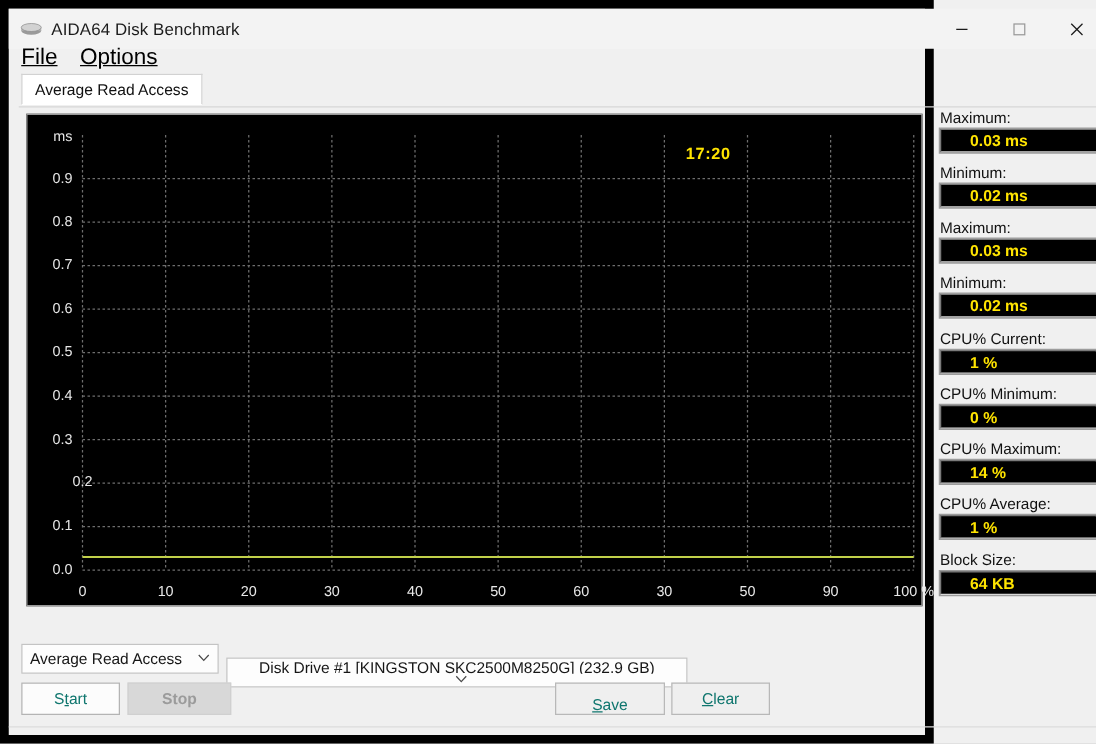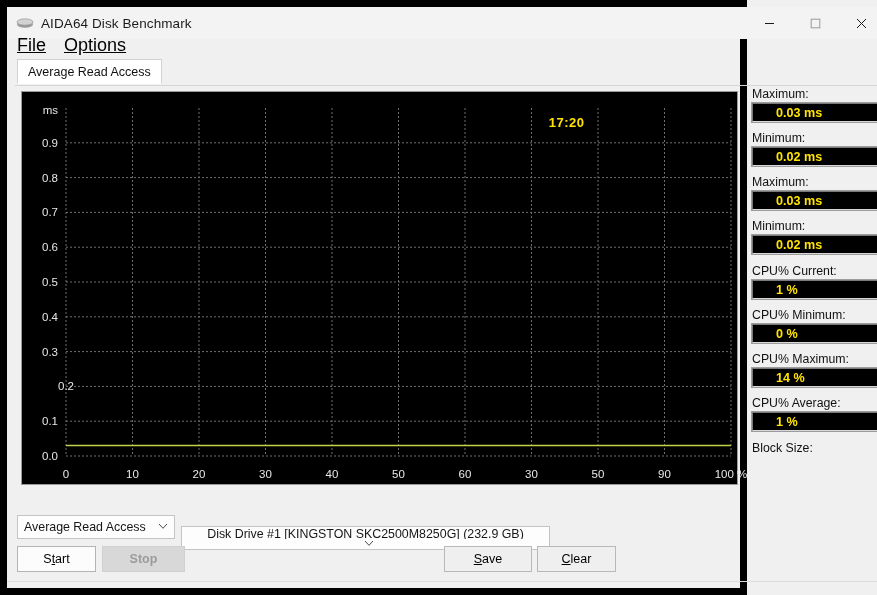--- a/index.html
+++ b/index.html
@@ -115,21 +115,21 @@
     display: flex; align-items: center; padding: 0 6px;
     font-size: 12.4px; color: #161616;
   }
   .combo .combo-text { flex: 1; overflow: hidden; white-space: nowrap; }
   .combo .chev { font-size: 9px; color: #4a4a4a; margin-left: 6px; }
 
   .btn {
     position: absolute; height: 26px;
     background: #fcfcfc; border: 1px solid #b4b4b4; box-sizing: border-box;
     display: flex; align-items: center; justify-content: center;
-    font-size: 12.5px; color: #000000;
+    font-size: 12.5px; color: #0f766e;
   }
   .btn.gray { background: #efefef; border-color: #b8b8b8; }
   .btn.disabled { background: #d8d8d8; border-color: #d0d0d0; color: #9b9b9b; }
   .btn u { text-decoration: underline; }
 
   #separator-line {
     position: absolute; left: 0; top: 574px; width: 877px; height: 1px; background: #dcdcdc;
   }
 </style>
 </head>
@@ -263,20 +263,21 @@
       <div class="stat-block">
         <div class="stat-label">CPU% Maximum:</div>
         <div class="stat-value">14 %</div>
       </div>
       <div class="stat-block">
         <div class="stat-label">CPU% Average:</div>
         <div class="stat-value">1 %</div>
       </div>
       <div class="stat-block gap">
         <div class="stat-label">Block Size:</div>
+        <div class="stat-value">64 KB</div>
       </div>
     </div>
 
   <div id="bottom-bar">
     <div class="combo" style="left:10px; top:8px; width:158px;">
       <span class="combo-text">Average Read Access</span>
       <span class="chev">
         <svg width="10" height="7" viewBox="0 0 10 7">
             <path d="M1 1 L5 5.3 L9 1" fill="none" stroke="#4a4a4a" stroke-width="1"></path>
           </svg>
@@ -293,21 +294,21 @@
     </div>
 
     <div class="btn" style="left:10px; top:39px; width:79px;">
       <span><span>S</span><u>t</u><span>art</span></span>
     </div>
 
     <div class="btn disabled" style="left:95px; top:39px; width:83px;font-weight:bold;">
       <span>Stop</span>
     </div>
 
-    <div class="btn gray" style="left:437px; top:39px; width:88px;">
+    <div class="btn gray" style="left:437px; top:39px; width:88px;align-items:flex-end;">
       <span><u>S</u><span>ave</span></span>
     </div>
 
     <div class="btn gray" style="left:530px; top:39px; width:79px;">
       <span><u>C</u><span>lear</span></span>
     </div>
   </div>
 
   <div id="separator-line"></div>
 </div>

